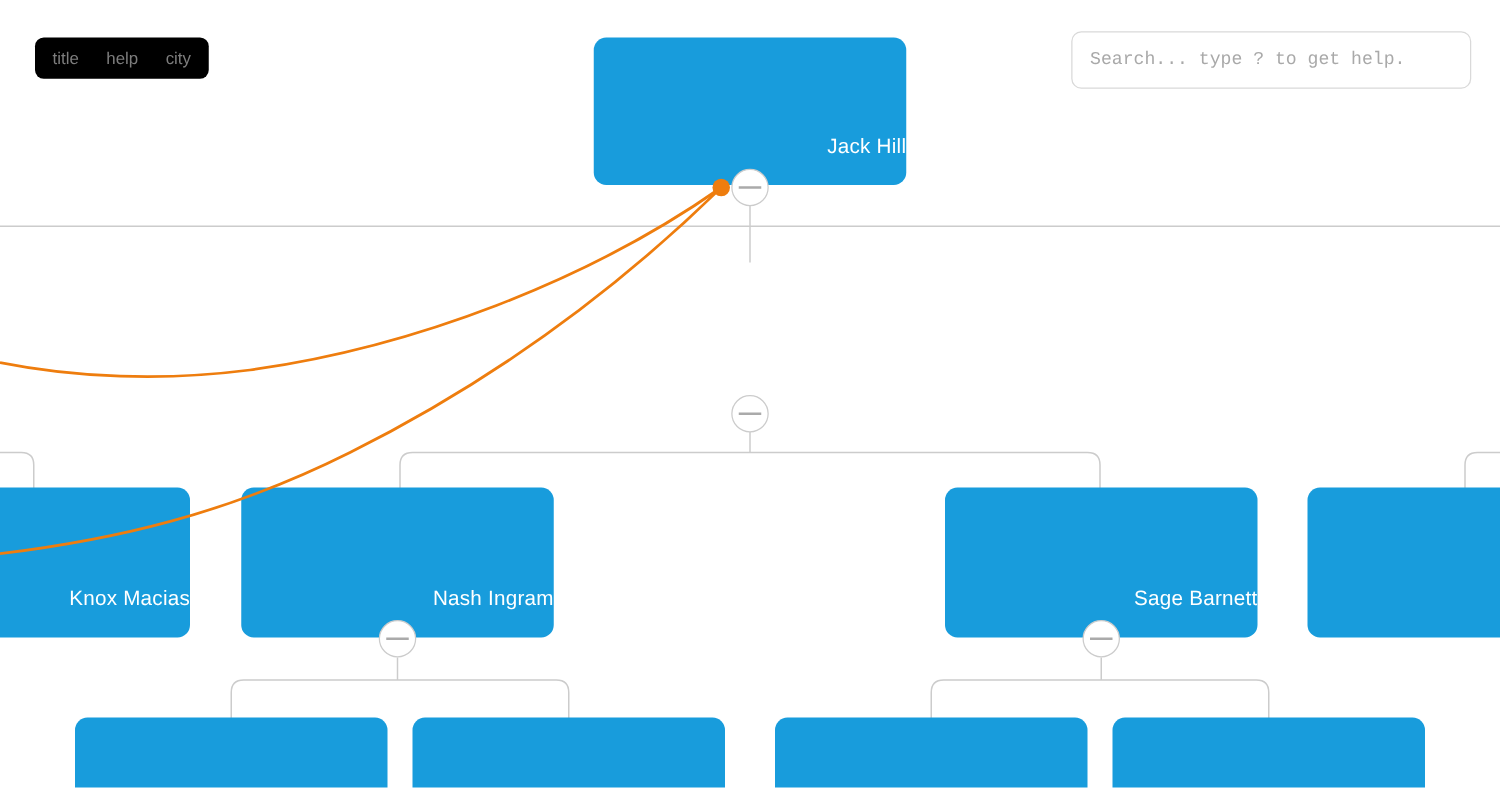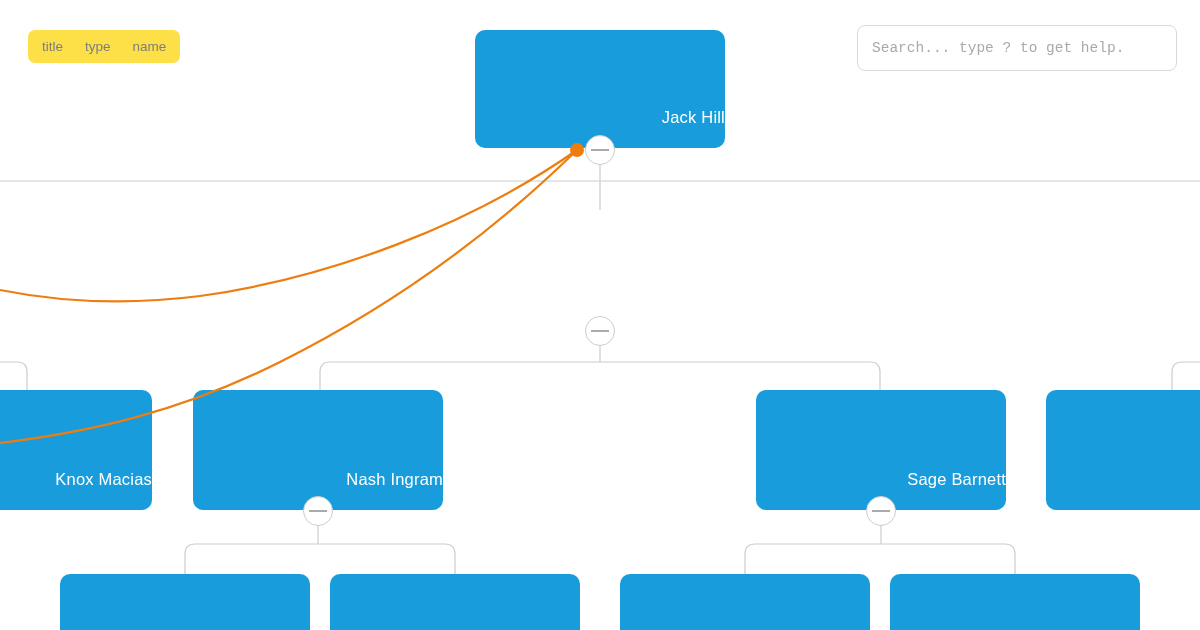--- a/index.html
+++ b/index.html
@@ -62,21 +62,21 @@
     border-top: 2px solid #aaaaaa;
   }
   
   .filter-group {
     position: absolute;
     left: 28px;
     top: 30px;
     height: 33px;
     display: flex;
     align-items: center;
-    background: #fde047;
+    background: #000000;
     border-radius: 7px;
     padding: 0 3px;
     z-index: 10;
   }
   .filter-btn {
     border: none;
     background: transparent;
     color: #7d7d7d;
     font-size: 13.5px;
     font-family: "Liberation Sans", sans-serif;
@@ -169,17 +169,17 @@
       <path d="M577 150 C470 225 330 278 200 296 C130 305 60 302 0 290"></path>
       <path d="M577 150 C480 245 380 312 280 362 C180 412 90 432 0 443"></path>
     </g>
     <circle cx="577" cy="150" r="7" fill="#ee7d0e"></circle>
   </svg>
 
 </div>
 
 <div class="filter-group">
   <button class="filter-btn">title</button>
-  <button class="filter-btn">type</button>
-  <button class="filter-btn">name</button>
+  <button class="filter-btn">help</button>
+  <button class="filter-btn">city</button>
 </div>
 
 <input class="search-input" type="text" value="" placeholder="Search... type ? to get help." style="">
 
 </body></html>

